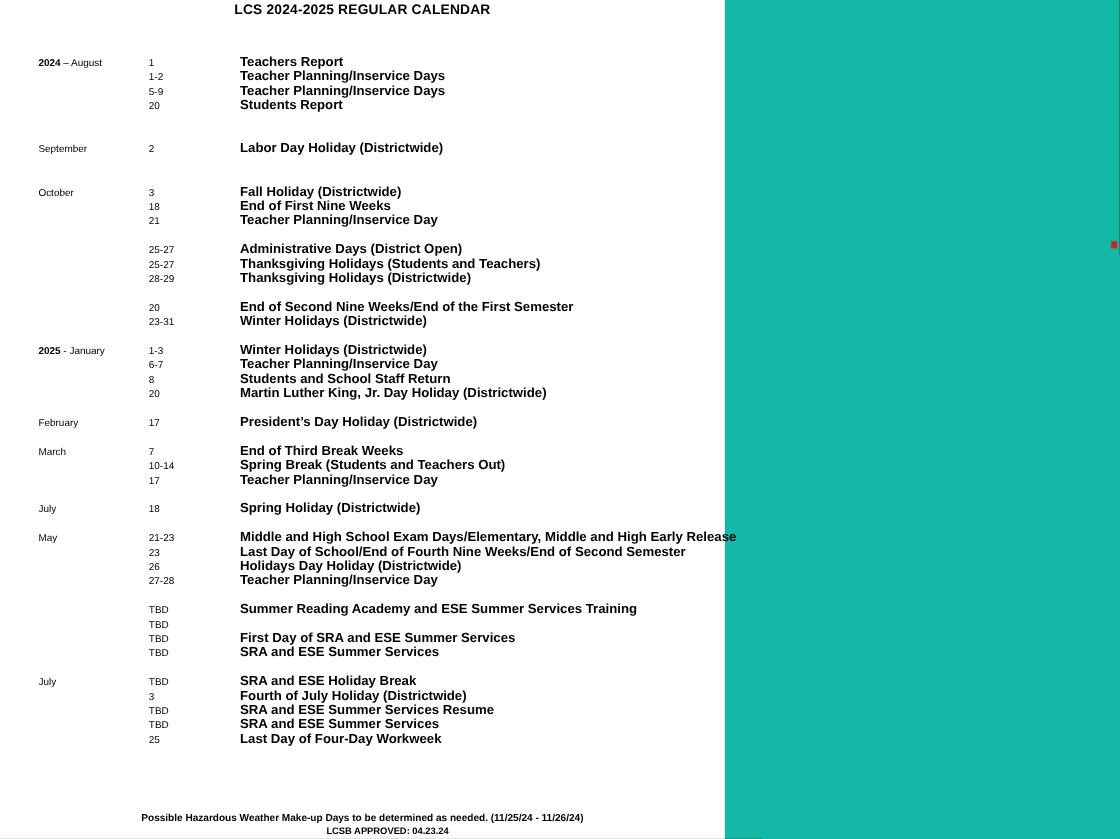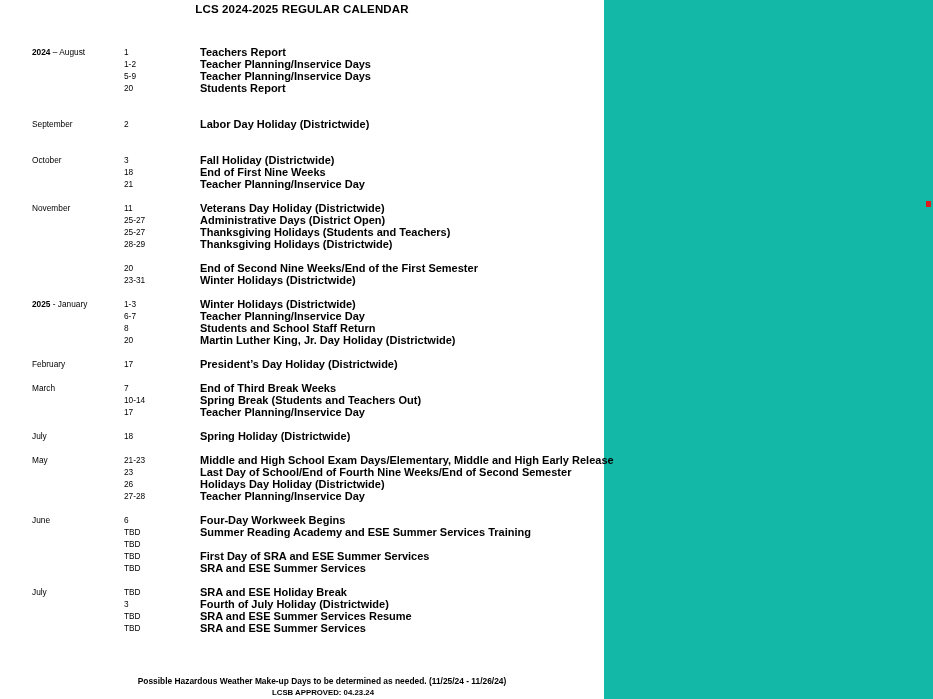--- a/index.html
+++ b/index.html
@@ -88,21 +88,20 @@
   }
   #footer-note {
     position: absolute;
     left: 0;
     top: 676px;
     width: 604px;
     text-align: center;
     font-size: 8.4px;
     font-weight: bold;
     color: #000000;
-    margin-left: 20px;
   }
   #footer-approved {
     position: absolute;
     left: 0;
     top: 688px;
     width: 604px;
     text-align: center;
     font-size: 7.8px;
     font-weight: bold;
     color: #000000;
@@ -174,25 +173,20 @@
             <div class="col-desc">End of First Nine Weeks</div>
           </div>
           <div class="cal-row">
             <div class="col-days">21</div>
             <div class="col-desc">Teacher Planning/Inservice Day</div>
           </div>
         </div>
         <div class="month-gap"></div>
         <div class="month-block">
           <div class="cal-row">
-            <div class="col-month"><span>November</span></div>
-            <div class="col-days">11</div>
-            <div class="col-desc">Veterans Day Holiday (Districtwide)</div>
-          </div>
-          <div class="cal-row">
             <div class="col-days">25-27</div>
             <div class="col-desc">Administrative Days (District Open)</div>
           </div>
           <div class="cal-row">
             <div class="col-days">25-27</div>
             <div class="col-desc">Thanksgiving Holidays (Students and Teachers)</div>
           </div>
           <div class="cal-row">
             <div class="col-days">28-29</div>
             <div class="col-desc">Thanksgiving Holidays (Districtwide)</div>
@@ -277,25 +271,20 @@
             <div class="col-desc">Holidays Day Holiday (Districtwide)</div>
           </div>
           <div class="cal-row">
             <div class="col-days">27-28</div>
             <div class="col-desc">Teacher Planning/Inservice Day</div>
           </div>
         </div>
         <div class="month-gap"></div>
         <div class="month-block">
           <div class="cal-row">
-            <div class="col-month"><span>June</span></div>
-            <div class="col-days">6</div>
-            <div class="col-desc">Four-Day Workweek Begins</div>
-          </div>
-          <div class="cal-row">
             <div class="col-days">TBD</div>
             <div class="col-desc">Summer Reading Academy and ESE Summer Services Training</div>
           </div>
           <div class="cal-row">
             <div class="col-days">TBD</div>
           </div>
           <div class="cal-row">
             <div class="col-days">TBD</div>
             <div class="col-desc">First Day of SRA and ESE Summer Services</div>
           </div>
@@ -315,20 +304,24 @@
             <div class="col-days">3</div>
             <div class="col-desc">Fourth of July Holiday (Districtwide)</div>
           </div>
           <div class="cal-row">
             <div class="col-days">TBD</div>
             <div class="col-desc">SRA and ESE Summer Services Resume</div>
           </div>
           <div class="cal-row">
             <div class="col-days">TBD</div>
             <div class="col-desc">SRA and ESE Summer Services</div>
+          </div>
+          <div class="cal-row">
+            <div class="col-days">25</div>
+            <div class="col-desc">Last Day of Four-Day Workweek</div>
           </div>
         </div>
       </div>
 
     <div id="footer-note">Possible Hazardous Weather Make-up Days to be determined as needed. (11/25/24 - 11/26/24)</div>
 
     <div id="footer-approved">LCSB APPROVED:  04.23.24</div>
 
   </div>
 

